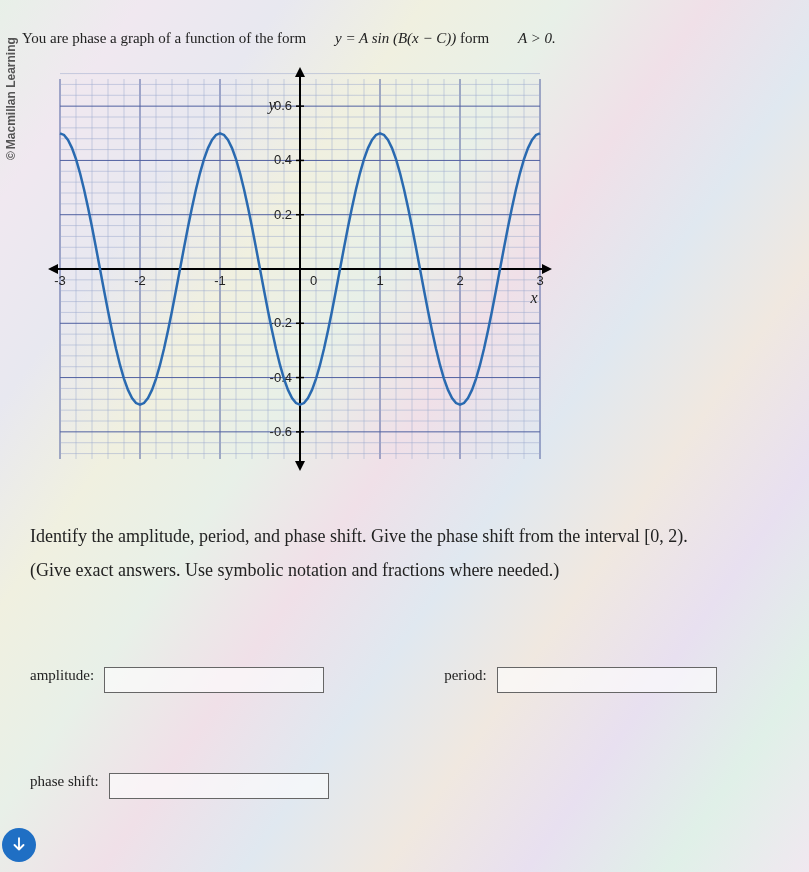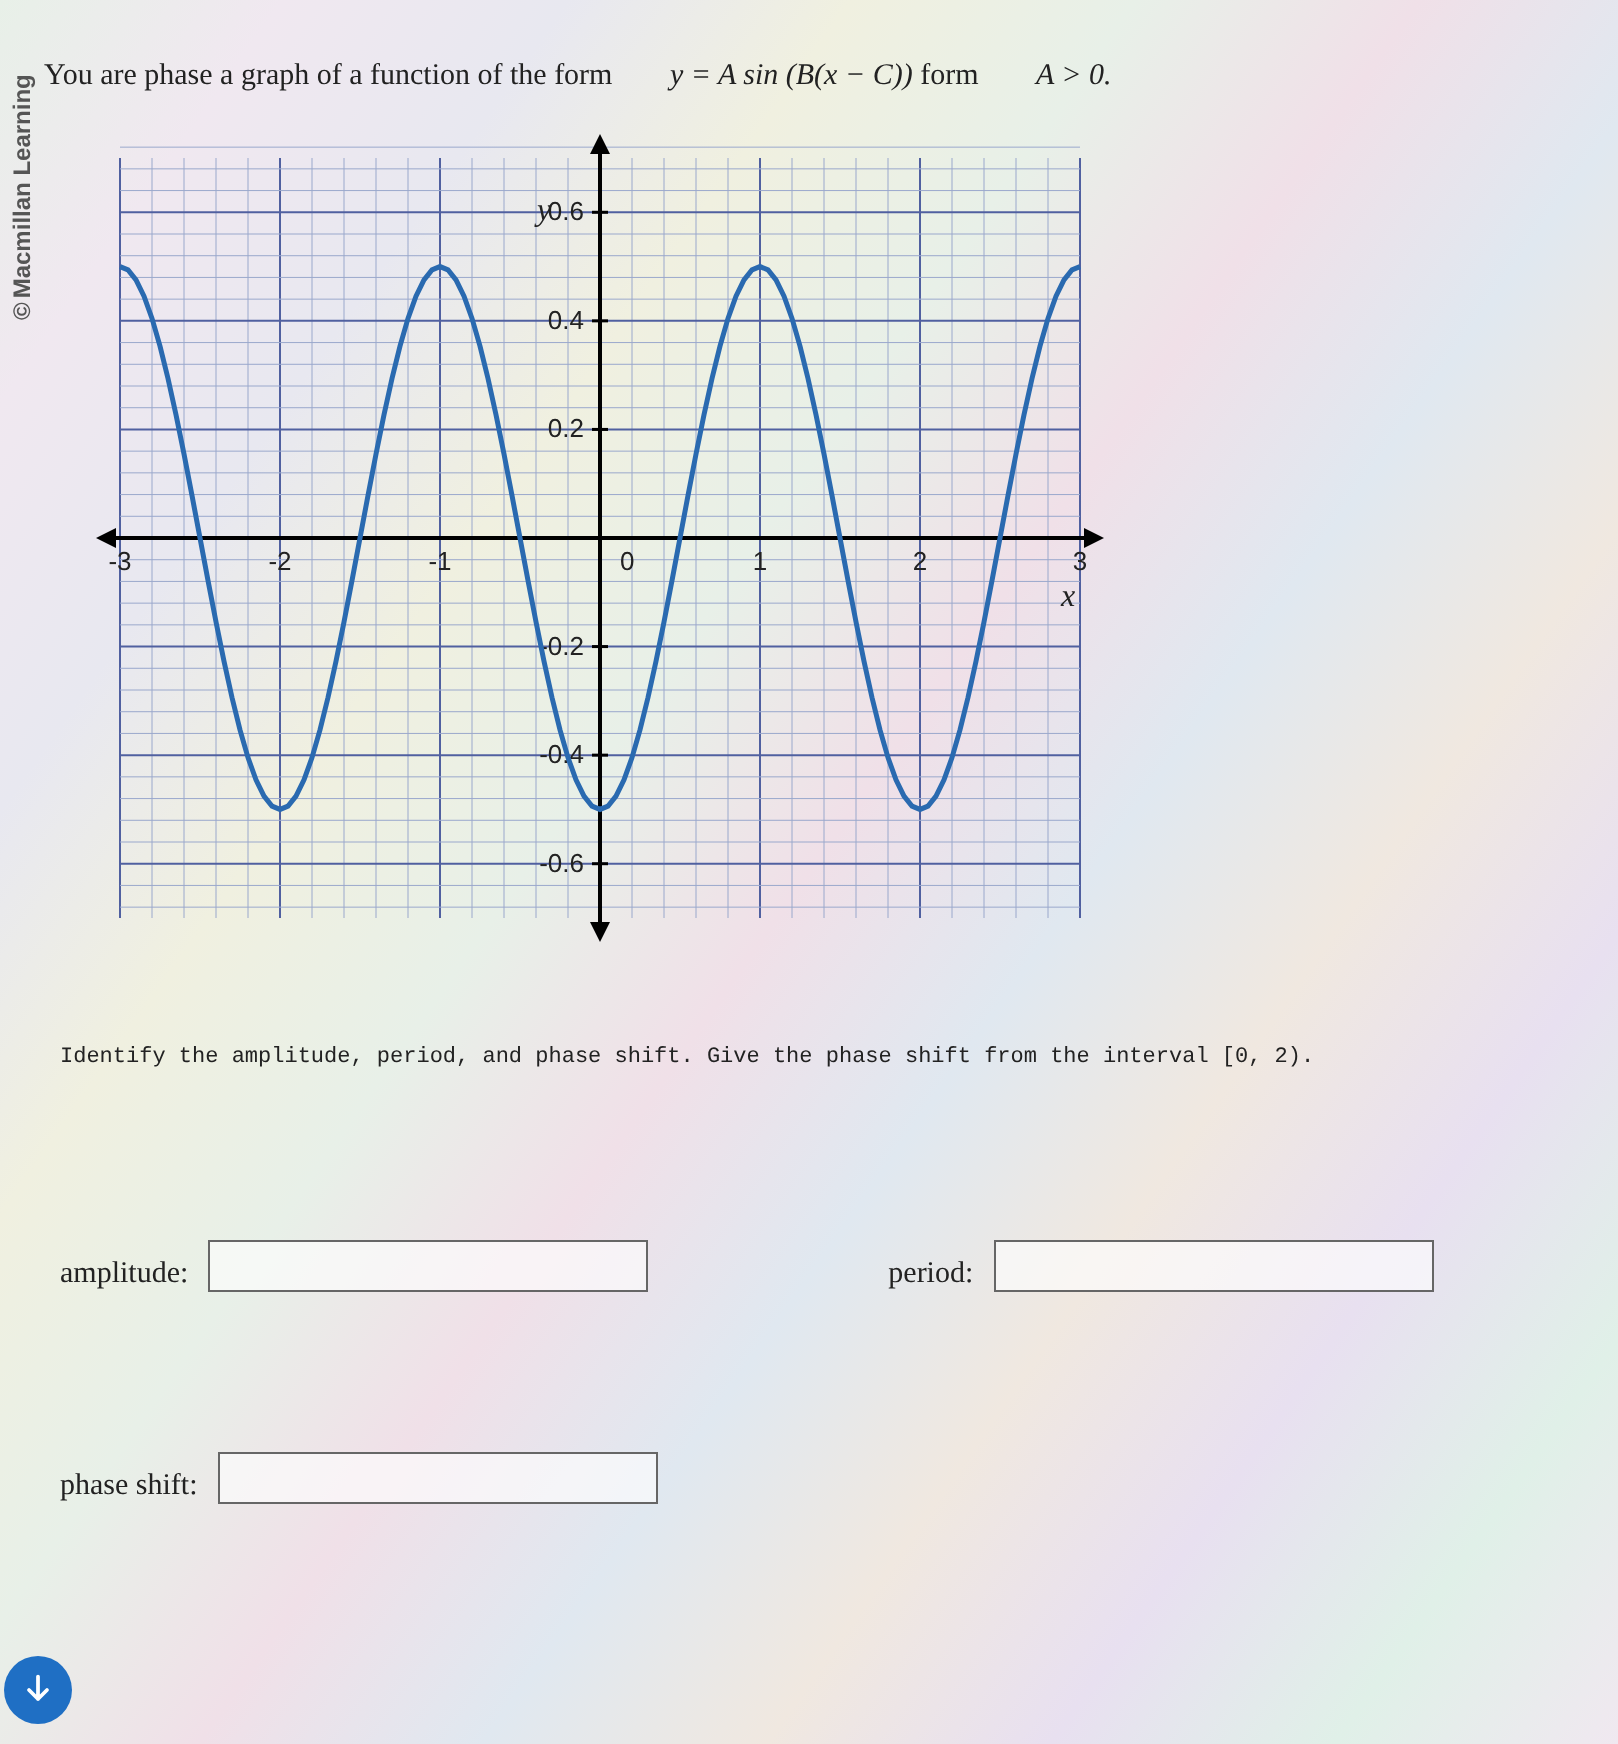--- a/index.html
+++ b/index.html
@@ -50,36 +50,35 @@
   .grid-major { stroke: #5060a0; stroke-width: 1; }
   .axis { stroke: #000; stroke-width: 2; }
   .tick { stroke: #000; stroke-width: 1.5; }
   .arrow { fill: #000; }
   .curve { stroke: #2a6ab0; stroke-width: 2.5; fill: none; }
   .lbl { font-family: Arial, sans-serif; font-size: 13px; fill: #222; }
   .axlbl { font-style: italic; font-family: 'Times New Roman', serif; font-size: 16px; fill:#222; }
 
   .instructions {
     margin-top: 40px;
-    font-size: 11px;
+    font-size: 18px;
     line-height: 1.9;
     color: #222;
-    font-family: Liberation Mono, monospace;
   }
   .answers {
     margin-top: 80px;
   }
   .row {
     display: flex;
     gap: 120px;
     margin-bottom: 80px;
   }
   .field {
     display: flex;
-    align-items: flex-end;
+    align-items: flex-start;
     gap: 10px;
   }
   .field label {
     font-size: 15px;
     color: #222;
   }
   .field input {
     border: 1px solid #666;
     background: rgba(255,255,255,0.6);
     height: 26px;
@@ -215,20 +214,21 @@
           <text x="252" y="51.14285714285714" class="lbl" text-anchor="end">0.6</text>
           <text x="232" y="51.14285714285714" class="axlbl" text-anchor="middle">y</text>
           <text x="494" y="244" class="axlbl" text-anchor="middle">x</text>
         </g>
       <path id="sine-path" class="curve" d="M 20.00 74.29 L 24.00 75.96 L 28.00 80.93 L 32.00 89.08 L 36.00 100.20 L 40.00 114.04 L 44.00 130.23 L 48.00 148.39 L 52.00 168.06 L 56.00 188.77 L 60.00 210.00 L 64.00 231.23 L 68.00 251.94 L 72.00 271.61 L 76.00 289.77 L 80.00 305.96 L 84.00 319.80 L 88.00 330.92 L 92.00 339.07 L 96.00 344.04 L 100.00 345.71 L 104.00 344.04 L 108.00 339.07 L 112.00 330.92 L 116.00 319.80 L 120.00 305.96 L 124.00 289.77 L 128.00 271.61 L 132.00 251.94 L 136.00 231.23 L 140.00 210.00 L 144.00 188.77 L 148.00 168.06 L 152.00 148.39 L 156.00 130.23 L 160.00 114.04 L 164.00 100.20 L 168.00 89.08 L 172.00 80.93 L 176.00 75.96 L 180.00 74.29 L 184.00 75.96 L 188.00 80.93 L 192.00 89.08 L 196.00 100.20 L 200.00 114.04 L 204.00 130.23 L 208.00 148.39 L 212.00 168.06 L 216.00 188.77 L 220.00 210.00 L 224.00 231.23 L 228.00 251.94 L 232.00 271.61 L 236.00 289.77 L 240.00 305.96 L 244.00 319.80 L 248.00 330.92 L 252.00 339.07 L 256.00 344.04 L 260.00 345.71 L 264.00 344.04 L 268.00 339.07 L 272.00 330.92 L 276.00 319.80 L 280.00 305.96 L 284.00 289.77 L 288.00 271.61 L 292.00 251.94 L 296.00 231.23 L 300.00 210.00 L 304.00 188.77 L 308.00 168.06 L 312.00 148.39 L 316.00 130.23 L 320.00 114.04 L 324.00 100.20 L 328.00 89.08 L 332.00 80.93 L 336.00 75.96 L 340.00 74.29 L 344.00 75.96 L 348.00 80.93 L 352.00 89.08 L 356.00 100.20 L 360.00 114.04 L 364.00 130.23 L 368.00 148.39 L 372.00 168.06 L 376.00 188.77 L 380.00 210.00 L 384.00 231.23 L 388.00 251.94 L 392.00 271.61 L 396.00 289.77 L 400.00 305.96 L 404.00 319.80 L 408.00 330.92 L 412.00 339.07 L 416.00 344.04 L 420.00 345.71 L 424.00 344.04 L 428.00 339.07 L 432.00 330.92 L 436.00 319.80 L 440.00 305.96 L 444.00 289.77 L 448.00 271.61 L 452.00 251.94 L 456.00 231.23 L 460.00 210.00 L 464.00 188.77 L 468.00 168.06 L 472.00 148.39 L 476.00 130.23 L 480.00 114.04 L 484.00 100.20 L 488.00 89.08 L 492.00 80.93 L 496.00 75.96 L 500.00 74.29"></path>
     </svg>
   </div>
 
   <div class="instructions">
     <div>Identify the amplitude, period, and phase shift. Give the phase shift from the interval [0, 2).</div>
+    <div>(Give exact answers. Use symbolic notation and fractions where needed.)</div>
   </div>
 
   <div class="answers">
     <div class="row">
       <div class="field">
         <label>amplitude:</label>
         <input type="text" style="">
       </div>
       <div class="field">
         <label>period:</label>

